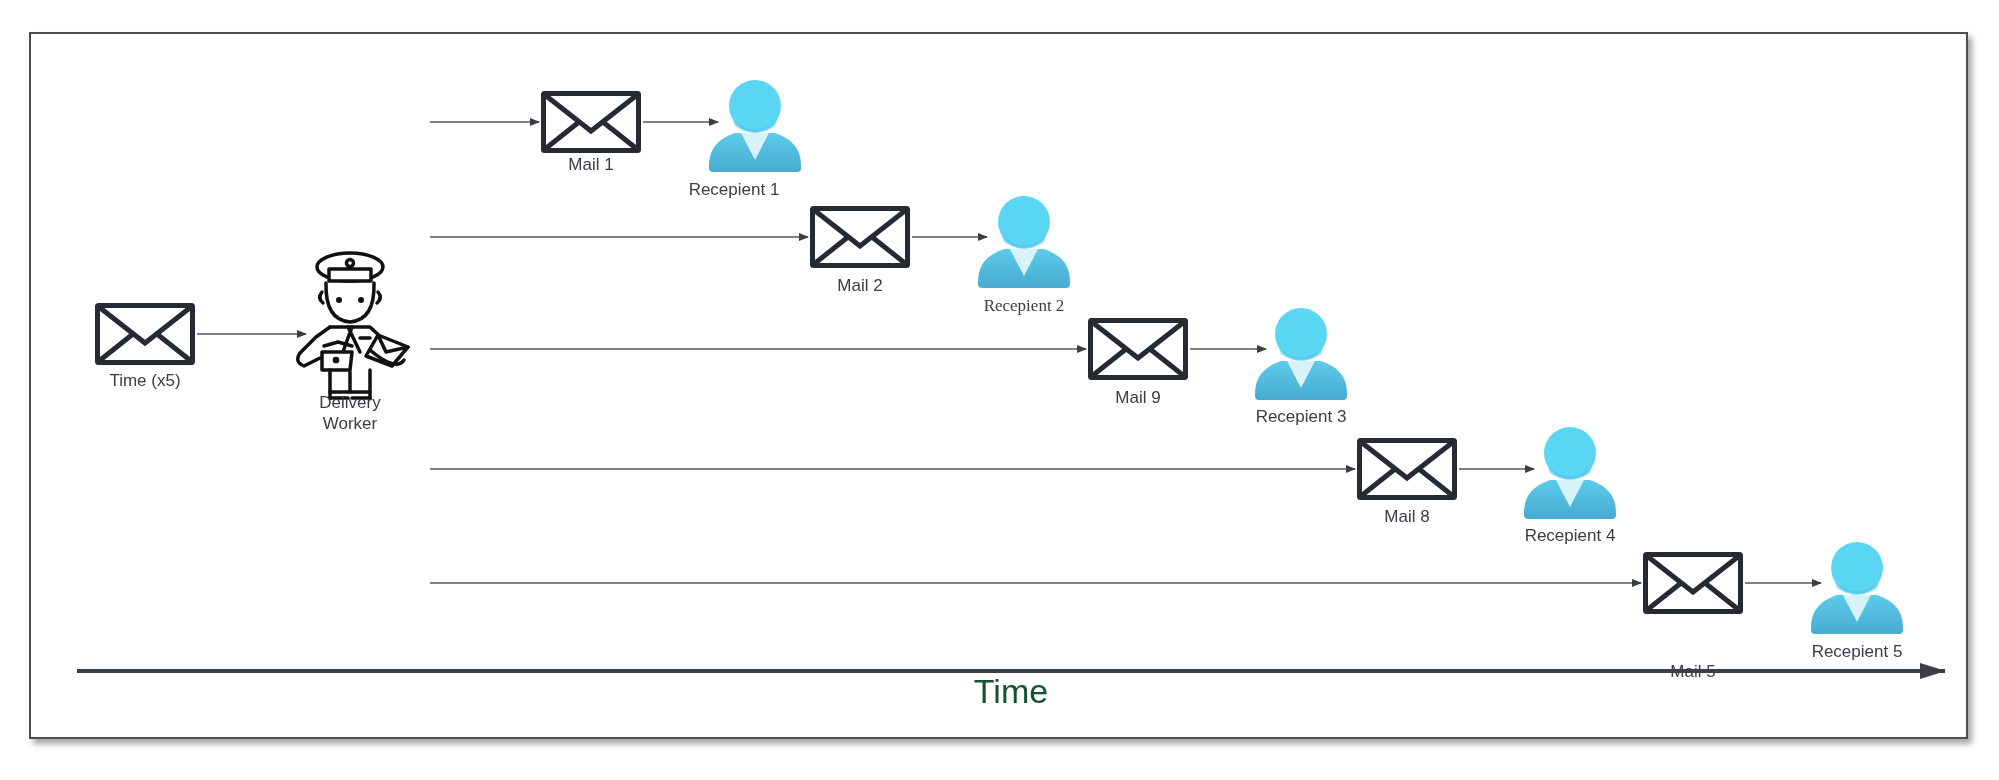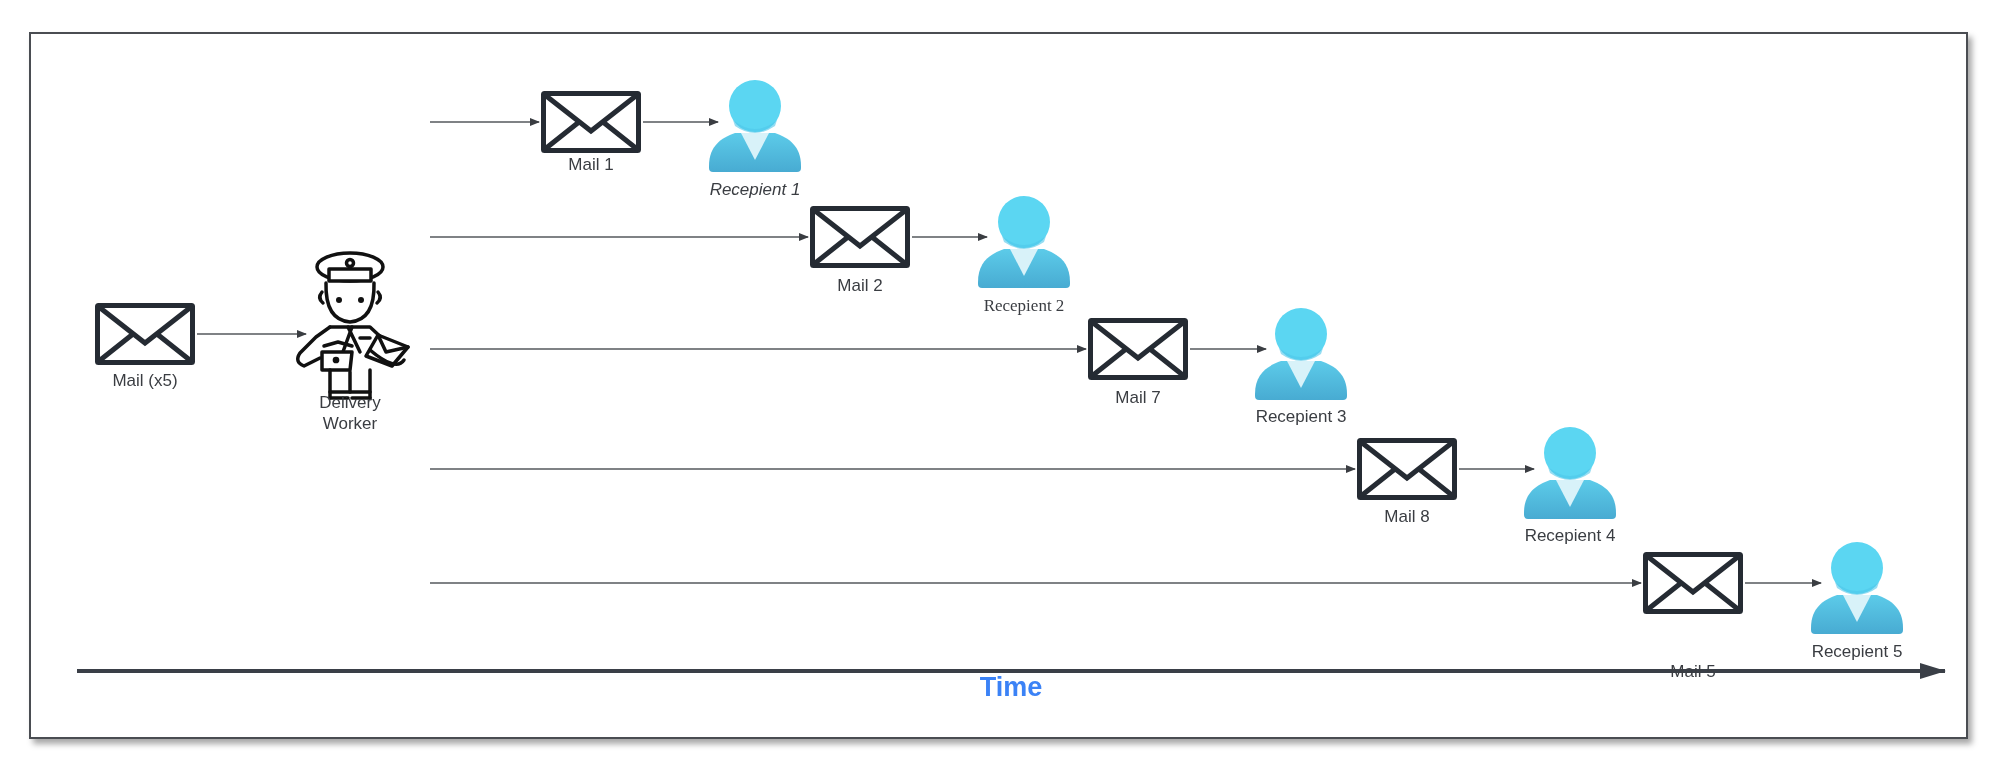--- a/index.html
+++ b/index.html
@@ -1,20 +1,20 @@
 <!DOCTYPE html>
 <html><head>
 <meta charset="utf-8">
 <style>
   html, body { margin:0; padding:0; background:#ffffff; }
   body { width:1999px; height:780px; position:relative; overflow:hidden; font-family:"Liberation Sans", sans-serif; }
   .frame { position:absolute; left:29px; top:32px; width:1935px; height:703px; border:2px solid #4a4d52; background:#ffffff; box-shadow:4px 5px 6px rgba(0,0,0,0.35); }
   svg.canvas { position:absolute; left:0; top:0; }
   .lbl { position:absolute; transform:translateX(-50%); font-size:17px; color:#3a3d42; white-space:nowrap; text-align:center; line-height:21px; }
-  .time-lbl { position:absolute; transform:translateX(-50%); font-size:27px; font-weight:bold; color:#3b82f6; }
+  .time-lbl { position:absolute; transform:translateX(-50%); font-size:34px; font-weight:normal; color:#14532d; }
 </style>
 </head>
 <body>
 
 <div class="frame"></div>
 
 <svg class="canvas" width="1999" height="780" viewBox="0 0 1999 780">
   <defs>
     <marker id="arr" markerWidth="10" markerHeight="8" refX="9" refY="4" orient="auto" markerUnits="userSpaceOnUse">
       <path d="M0,0 L10,4 L0,8 Z" fill="#3a3d42"></path>
@@ -100,33 +100,33 @@
     <use href="#envelope" x="1643" y="552"></use>
     <line x1="1745" y1="583" x2="1821" y2="583" stroke="#55585d" stroke-width="1.5" marker-end="url(#arr)"></line>
     <use href="#person" x="1857" y="578"></use>
   </g>
 
   <g>
     <line x1="77" y1="671" x2="1945" y2="671" stroke="#3a3f47" stroke-width="4" marker-end="url(#arrBig)"></line>
   </g>
 </svg>
 
-<div class="lbl" style="left:145px; top:370px;">Mail (x5)</div>
+<div class="lbl" style="left:145px; top:370px;">Time (x5)</div>
 <div class="lbl" style="left:350px; top:392px;">
   <div>Delivery</div>
   <div>Worker</div>
 </div>
 
 <div class="lbl" style="left:591px; top:154px;">Mail 1</div>
-<div class="lbl" style="left:755px; top:179px;font-style:italic;">Recepient 1</div>
+<div class="lbl" style="left:734px; top:179px;">Recepient 1</div>
 
 <div class="lbl" style="left:860px; top:275px;text-align:center;">Mail 2</div>
 <div class="lbl" style="left:1024px; top:295px;font-family:Liberation Serif, serif;">Recepient 2</div>
 
-<div class="lbl" style="left:1138px; top:387px;">Mail 7</div>
+<div class="lbl" style="left:1138px; top:387px;">Mail 9</div>
 <div class="lbl" style="left:1301px; top:406px;">Recepient 3</div>
 
 <div class="lbl" style="left:1407px; top:506px;">Mail 8</div>
 <div class="lbl" style="left:1570px; top:525px;">Recepient 4</div>
 
 <div class="lbl" style="left:1693px; top:621px;margin-top:40px;">Mail 5</div>
 <div class="lbl" style="left:1857px; top:641px;">Recepient 5</div>
 
 <div class="time-lbl" style="left:1011px; top:672px;">Time</div>
 

